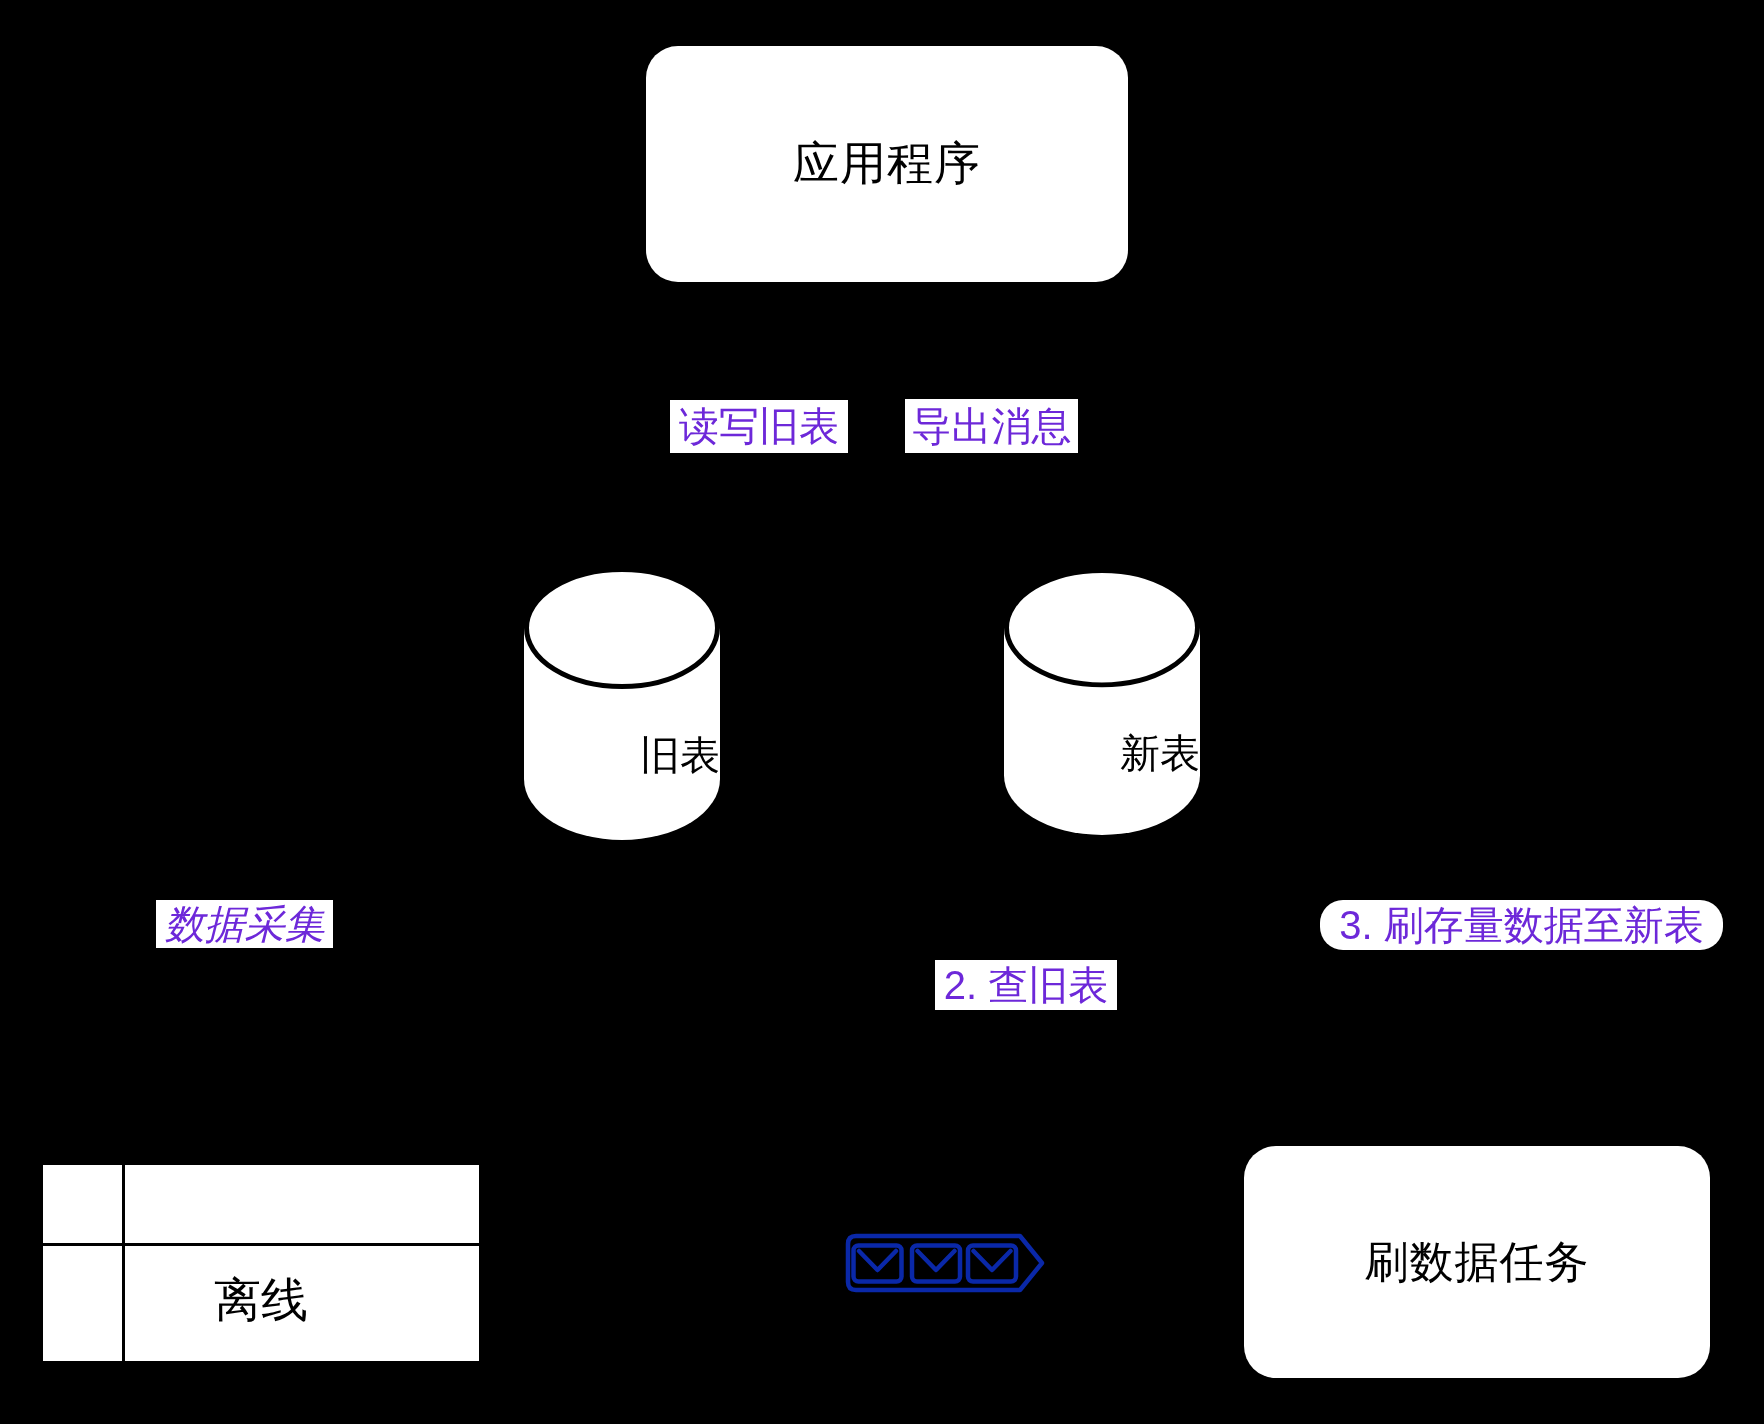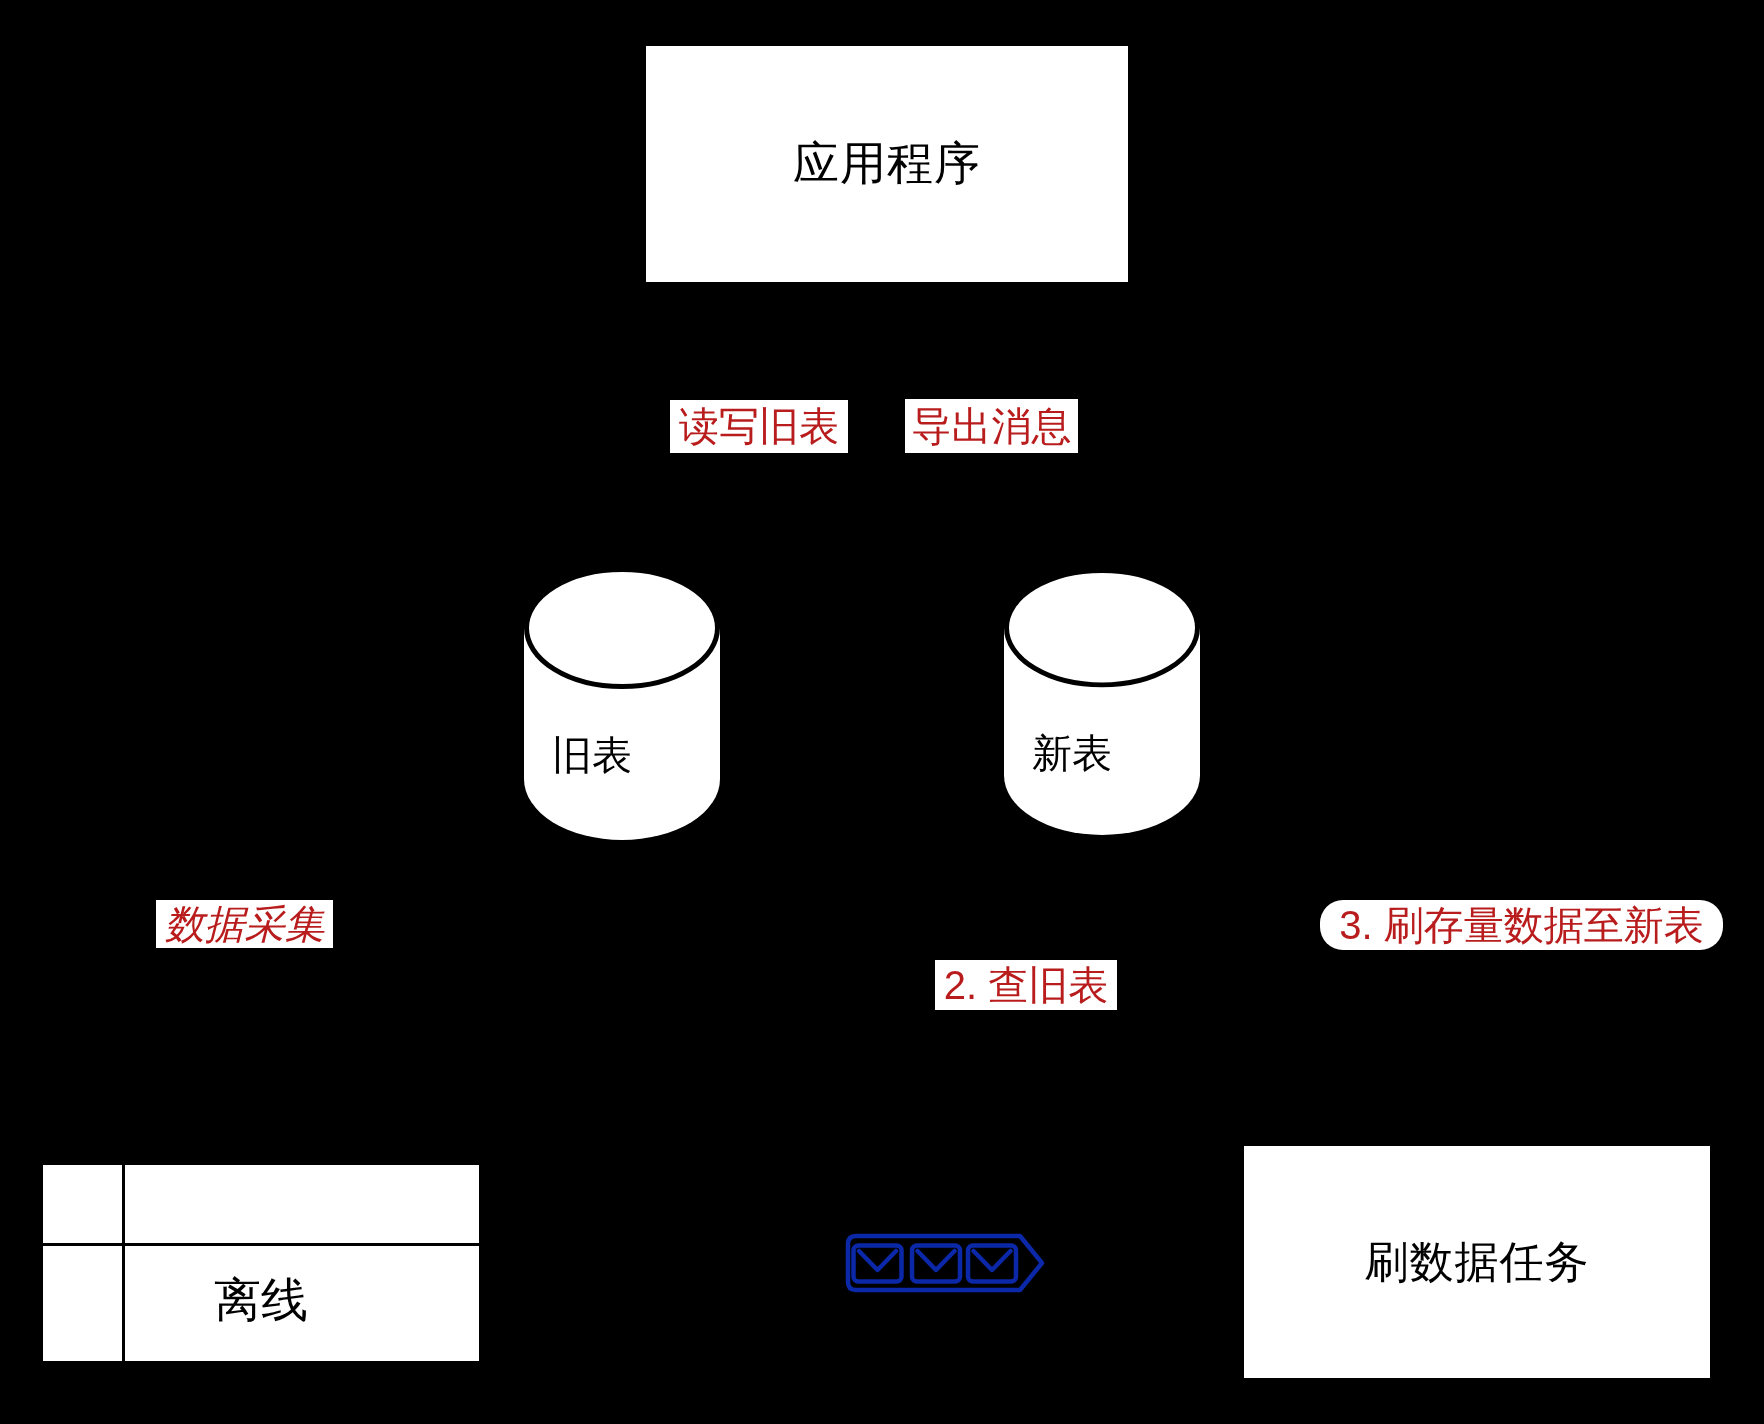--- a/index.html
+++ b/index.html
@@ -15,41 +15,42 @@
     overflow:hidden;
     color:#000;
   }
   .abs { position:absolute; }
 
   
   .node {
     background:#fff;
     display:flex; align-items:center; justify-content:center;
     text-align:center;
+    border-radius:32px;
   }
   .node-text { font-size:46px; color:#000; letter-spacing:1px; }
   .node-text-task { font-size:44px; color:#000; letter-spacing:1px; }
 
   
   .lbl {
     background:#fff;
-    color:#b91c1c;
+    color:#6d28d9;
     font-size:40px;
     display:flex; align-items:center; justify-content:center;
     white-space:nowrap;
     text-align:right;
   }
 
   
   .cylinder { position:absolute; }
   .cylinder svg { position:absolute; left:0; top:0; width:100%; height:100%; }
   .cyl-label {
     position:absolute; left:0; top:59%; width:100%;
-    text-align:left;
-    font-size:40px; color:#000;margin-left:28px;
+    text-align:right;
+    font-size:40px; color:#000;
   }
 
   
   .table-node { background:#fff; }
   .table-vline { position:absolute; top:0; left:79px; width:3px; height:100%; background:#000; }
   .table-hline { position:absolute; top:78px; left:0; width:100%; height:3px; background:#000; }
   .table-label {
     position:absolute; left:0; top:81px; width:100%; height:108px;
     display:flex; align-items:center; justify-content:center;
     font-size:47px; color:#000;

